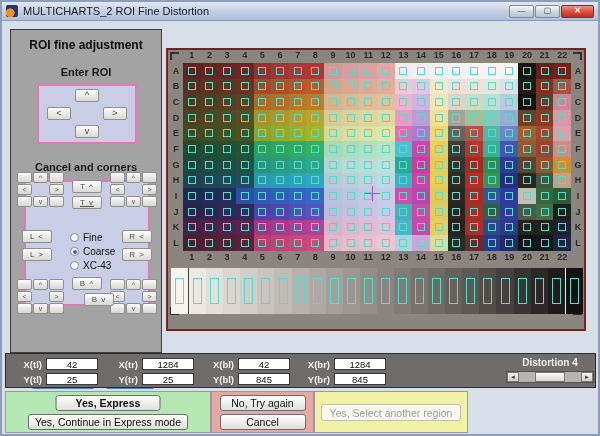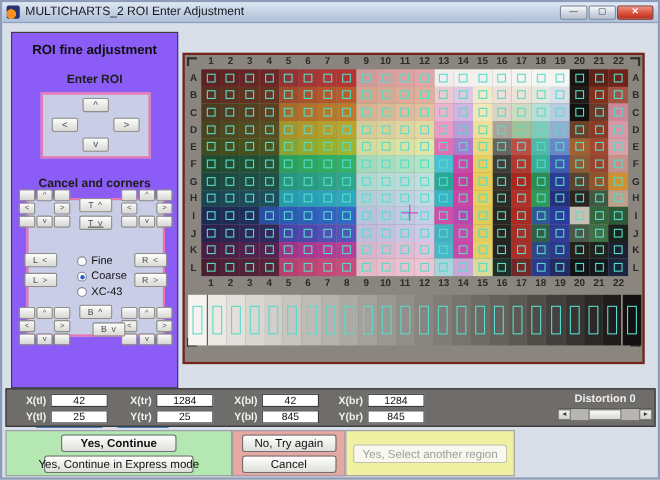--- a/index.html
+++ b/index.html
@@ -22,21 +22,21 @@
     background:radial-gradient(circle at 35% 65%,#f59021 0 38%,#27346e 42% 100%);}
   .title{font-size:11px;color:#15181e;flex:1;white-space:nowrap;overflow:hidden;}
   .winbtns{display:flex;gap:1px;}
   .winbtn{width:25px;height:13px;border:1px solid #7d8aa0;border-radius:2px;
     background:linear-gradient(#f7f9fb,#ccd3dd 60%,#b9c2cf);
     font-size:8px;line-height:10px;text-align:center;color:#37404e;}
   .winbtn.close{width:33px;background:linear-gradient(#ee9181,#d9503a 55%,#b93322);
     color:#fff;border-color:#8c2a1c;font-weight:bold;}
   
   .leftpanel{position:absolute;left:8px;top:27px;width:152px;height:324px;
-    background:#8b5cf6;border:1px solid #3d3d3d;}
+    background:#a3a3a3;border:1px solid #3d3d3d;}
   .lp-title{position:absolute;left:0;right:0;top:8px;text-align:center;
     font-size:12px;font-weight:bold;color:#0e0e0e;}
   .lp-sub{position:absolute;left:0;right:0;text-align:center;
     font-size:11px;font-weight:bold;color:#1c1c1c;}
   .lav-box{position:absolute;background:#c9cde5;border:2px solid #ea74b4;}
   .mbtn{position:absolute;display:flex;align-items:center;justify-content:center;
     background:linear-gradient(#fefefe,#ececea 45%,#d9d9d5);
     border:1px solid #8f8f8b;border-radius:2px;
     font-size:9px;color:#4c4c48;line-height:1;}
   .entire-box{left:26px;top:54px;width:100px;height:60px;}
@@ -122,21 +122,21 @@
   .stdbtn.bold{font-weight:bold;}
   .stdbtn.disabled{background:#f8f8ee;border-color:#c2c2b0;color:#9aa0a0;}
 </style>
 </head>
 <body>
 
 <div class="window">
 
   <div class="titlebar">
     <div class="appicon"></div>
-    <div class="title">MULTICHARTS_2 ROI Enter Adjustment</div>
+    <div class="title">MULTICHARTS_2 ROI Fine Distortion</div>
     <div class="winbtns">
       <div class="winbtn">—</div>
       <div class="winbtn">▢</div>
       <div class="winbtn close">✕</div>
     </div>
   </div>
 
   <div class="leftpanel">
     <div class="lp-title">ROI fine adjustment</div>
     <div class="lp-sub" style="top:36px;">Enter ROI</div>
@@ -1198,34 +1198,34 @@
           <div class="clabel">Y(bl)</div>
           <div class="cfield">845</div>
         </div>
         <div class="cgroup">
           <div class="clabel">X(br)</div>
           <div class="cfield">1284</div>
           <div class="clabel">Y(br)</div>
           <div class="cfield">845</div>
         </div>
       </div>
-    <div class="distortion-label">Distortion 0</div>
+    <div class="distortion-label">Distortion 4</div>
     <div class="slider">
       <div class="sliderbtn">◄</div>
       <div class="slidertrack">
         <div class="sliderthumb"></div>
       </div>
       <div class="sliderbtn">►</div>
     </div>
   </div>
 
   <div class="footer">
     <div class="fpanel green">
-      <div class="stdbtn bold" style="top:3px;width:105px;height:16px;">Yes, Continue</div>
-      <div class="stdbtn" style="top:22px;width:136px;height:16px;">Yes, Continue in Express mode</div>
+      <div class="stdbtn bold" style="top:3px;width:105px;height:16px;">Yes, Express</div>
+      <div class="stdbtn" style="top:22px;width:160px;height:16px;">Yes, Continue in Express mode</div>
     </div>
     <div class="fpanel pink">
       <div class="stdbtn" style="top:3px;width:86px;height:16px;">No, Try again</div>
       <div class="stdbtn" style="top:22px;width:86px;height:16px;">Cancel</div>
     </div>
     <div class="fpanel yellow">
       <div class="stdbtn disabled" style="top:12px;width:140px;height:17px;">Yes, Select another region</div>
     </div>
   </div>
 

